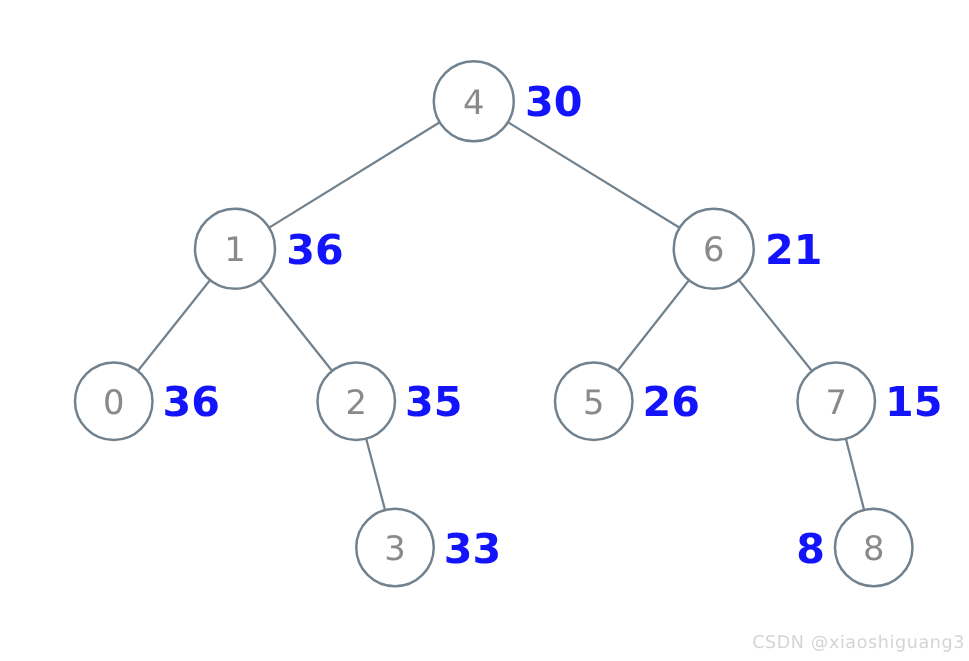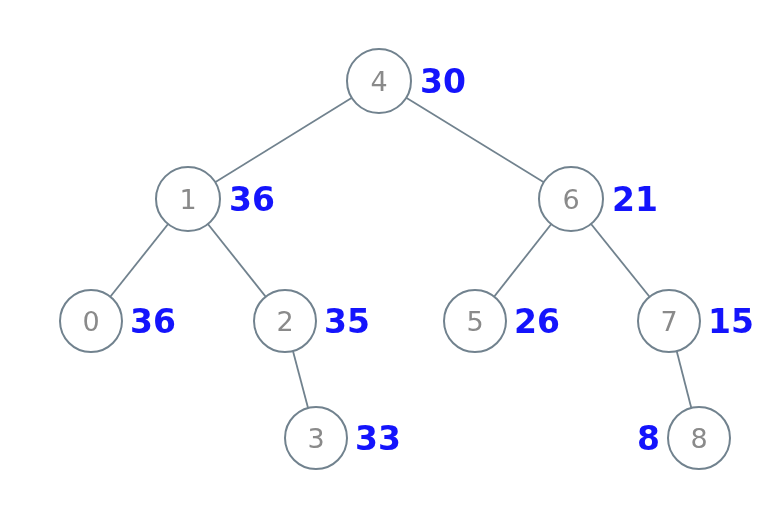--- a/index.html
+++ b/index.html
@@ -117,13 +117,14 @@
     </g>
 
     <g>
       <circle class="node-circle" cx="699" cy="438" r="31"></circle>
       <text class="node-value" x="699" y="448">8</text>
       <text class="node-label left" x="660" y="450">8</text>
     </g>
 
   </svg>
 
+  <div class="watermark">CSDN @xiaoshiguang3</div>
 </div>
 
 </body></html>

